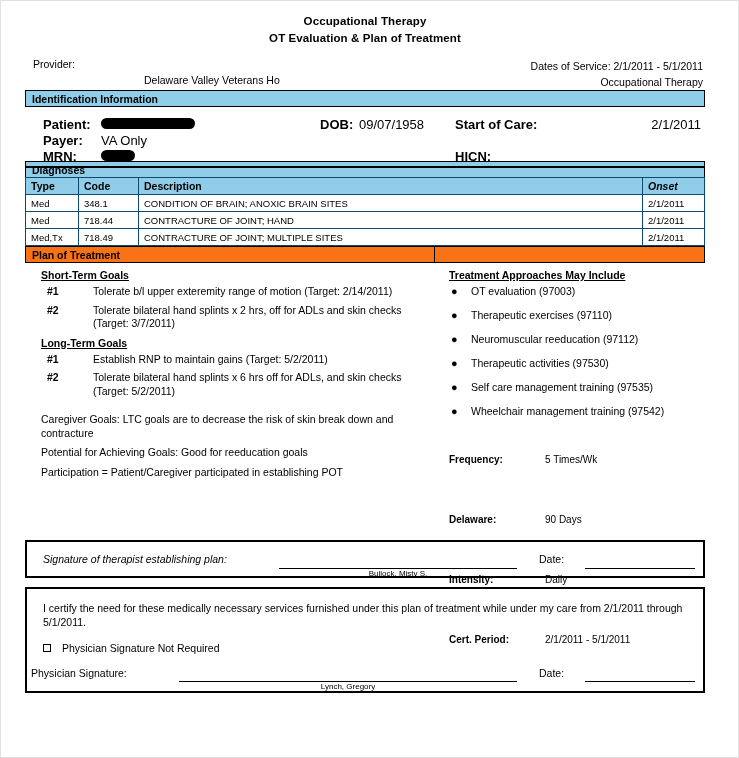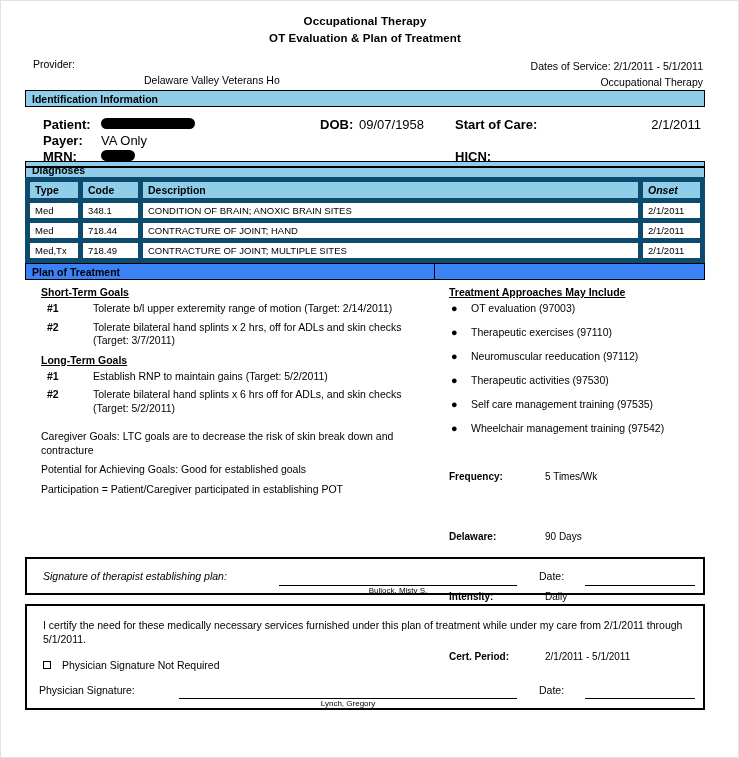--- a/index.html
+++ b/index.html
@@ -77,21 +77,21 @@
     box-sizing: border-box;
     height: 17px;
     line-height: 13px;
   }
   .bar-split {
     display: flex;
     height: 17px;
     box-sizing: border-box;
   }
   .bar-split > .bar-cell {
-    background: #3b82f6;
+    background: #f97316;
     border: 1px solid #000000;
     font-size: 10.5px;
     font-weight: bold;
     padding: 2px 0 2px 6px;
     box-sizing: border-box;
     line-height: 13px;
   }
   .bar-cell.left { width: 410px; }
   .bar-cell.right { flex: 1; margin-left: -1px; }
 
@@ -126,21 +126,21 @@
 
   
   table.dx {
     border-collapse: collapse;
     width: 100%;
     font-size: 9.5px;
     table-layout: fixed;
     margin-top: -1px;
   }
   table.dx th, table.dx td {
-    border: 5px solid #0c4a6e;
+    border: 1px solid #0c4a6e;
     padding: 2px 0 2px 5px;
     text-align: left;
     height: 17px;
     box-sizing: border-box;
     overflow: hidden;
     white-space: nowrap;
   }
   table.dx th {
     background: #8fcde8;
     font-weight: bold;
@@ -376,21 +376,21 @@
           <span>Establish RNP to maintain gains (Target: 5/2/2011)</span>
         </div>
         <div class="goal">
           <span class="num">#2</span>
           <span>Tolerate bilateral hand splints x 6 hrs off for ADLs, and skin checks (Target: 5/2/2011)</span>
         </div>
 
         <div class="spacer-para"></div>
 
         <div class="para tight">Caregiver Goals: LTC goals are to decrease the risk of skin break down and contracture</div>
-        <div class="para tight">Potential for Achieving Goals: Good for established goals</div>
+        <div class="para tight">Potential for Achieving Goals: Good for reeducation goals</div>
         <div class="para">Participation = Patient/Caregiver participated in establishing POT</div>
       </div>
 
       <div class="col-right">
         <div class="subhead rt">Treatment Approaches May Include</div>
 
         <ul class="approaches">
           <li>
             <span class="bullet">●</span>
             <span>OT evaluation (97003)</span>
@@ -446,21 +446,21 @@
     </div>
 
     <div class="sig-box two">
       <div class="cert-text">I certify the need for these medically necessary services furnished under this plan of treatment while under my care from 2/1/2011 through 5/1/2011.</div>
 
       <div class="checkbox-row">
         <span class="cbox"></span>
         <span class="cbox-label">Physician Signature Not Required</span>
       </div>
 
-      <span class="sig-label" style="left:12px; top:78px;">Physician Signature:</span>
+      <span class="sig-label" style="left:4px; top:78px;">Physician Signature:</span>
       <span class="sig-line" style="left:152px; top:92px; width:338px;"></span>
       <span class="sig-name" style="left:152px; top:93px; width:338px;">Lynch, Gregory</span>
       <span class="sig-label" style="left:512px; top:78px;">Date:</span>
       <span class="sig-line" style="left:558px; top:92px; width:110px;"></span>
       <span class="sig-label" style="left:558px; top:79px;"></span>
     </div>
 
   </div>
 </div>
 

